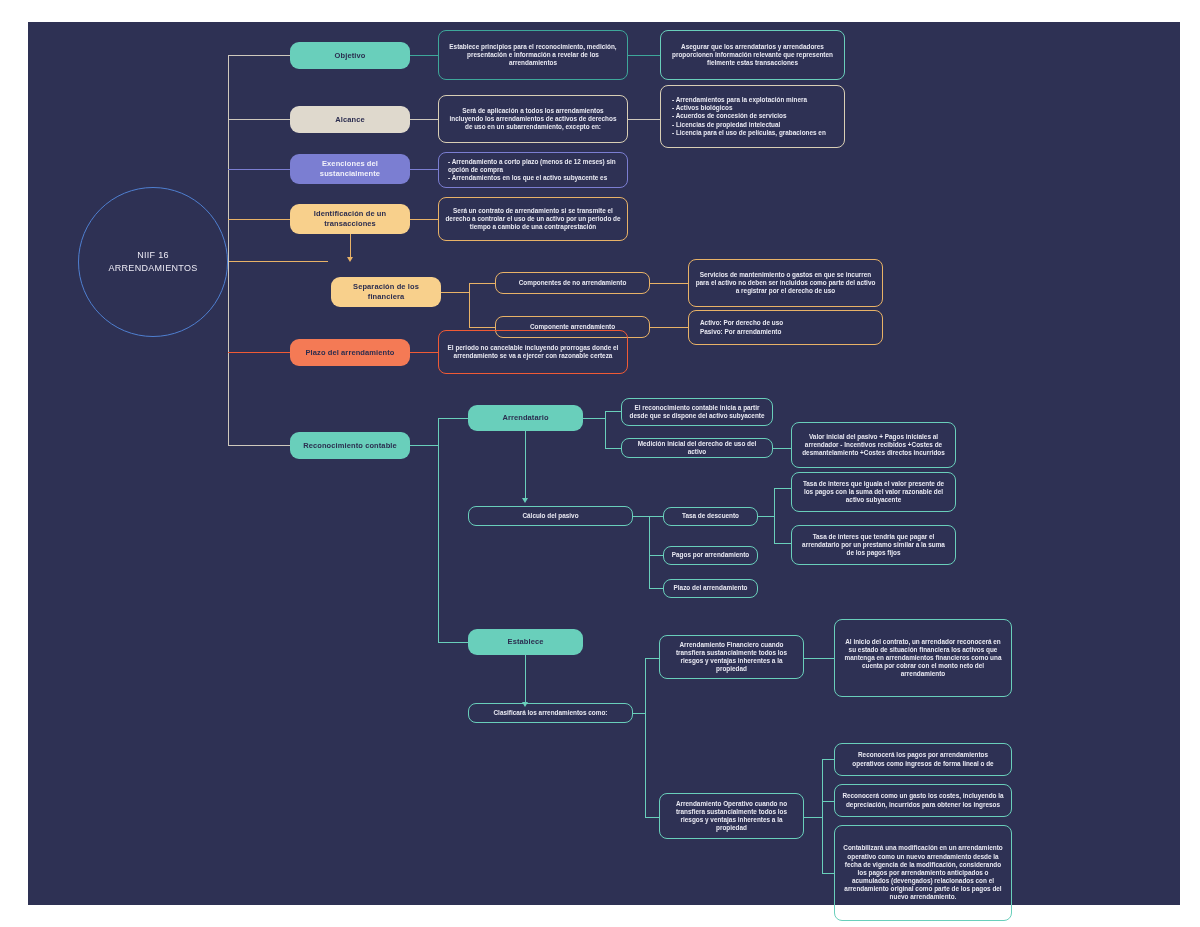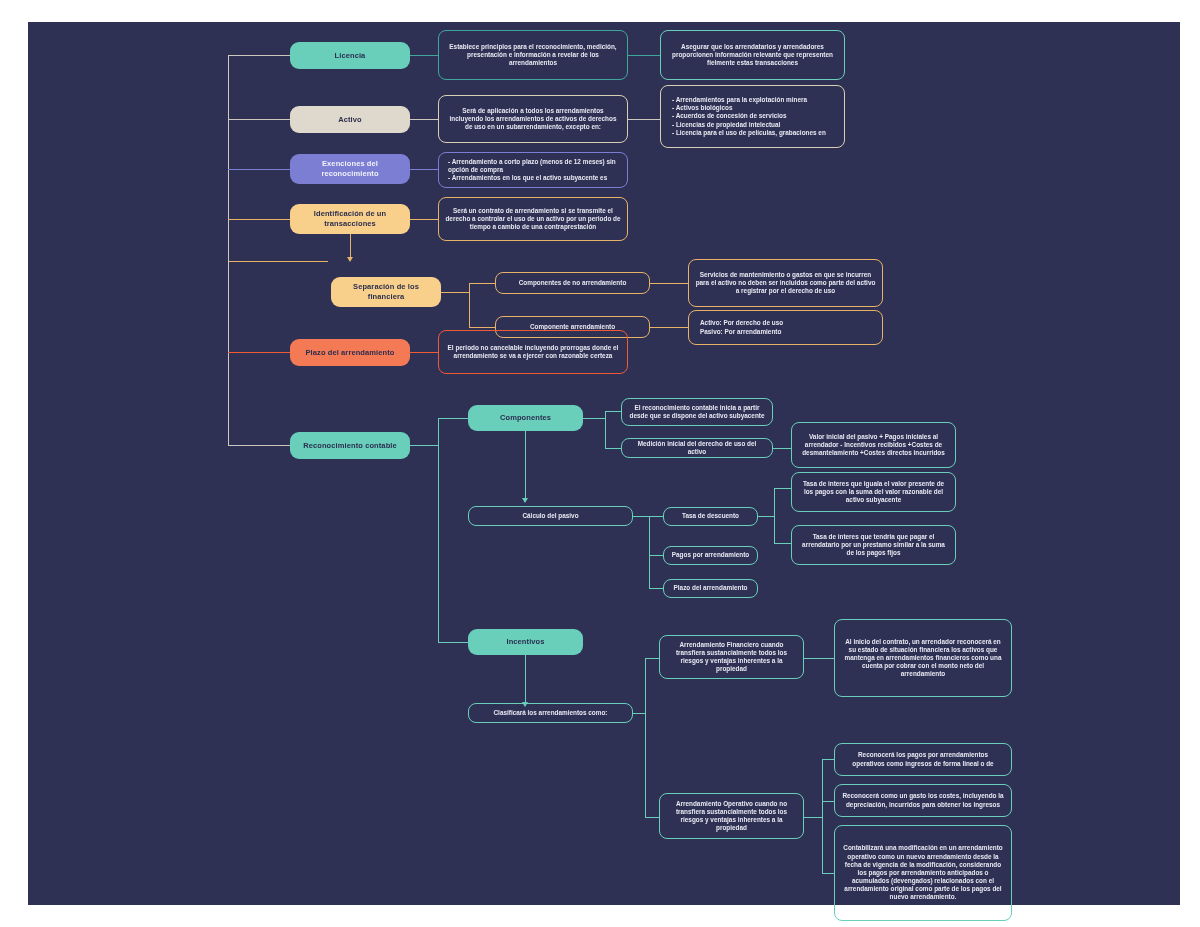--- a/index.html
+++ b/index.html
@@ -64,63 +64,69 @@
     border-right:3.5px solid transparent;
     border-top:5px solid #e8b267;
   }
   .arrow.down.mint{ border-top-color:#69cfbb; }
 </style>
 </head>
 <body>
 
 <div id="canvas">
 
+  <div class="root" style="left:50px; top:165px; width:150px; height:150px;">
+    <div>
+      <div>NIIF 16</div>
+      <div>ARRENDAMIENTOS</div>
+    </div>
+  </div>
 
   <div class="conn h c-orange" style="left:200px; top:239px; width:100px;"></div>
 
   <div class="conn v c-cream" style="left:200px; top:33px; height:390px;"></div>
 
   <div class="conn h c-cream" style="left:200px; top:33px; width:62px;"></div>
   <div class="conn h c-cream" style="left:236px; top:33px; width:26px;"></div>
   <div class="conn h c-cream" style="left:200px; top:97px; width:62px;"></div>
   <div class="conn h c-purple" style="left:200px; top:147px; width:62px;"></div>
   <div class="conn h c-orange" style="left:200px; top:197px; width:62px;"></div>
   <div class="conn h c-red" style="left:200px; top:330px; width:62px;"></div>
   <div class="conn h c-cream" style="left:200px; top:423px; width:62px;"></div>
 
   <div class="node pill pill-teal" style="left:262px; top:20px; width:120px; height:27px;">
-    <span>Licencia</span>
+    <span>Objetivo</span>
   </div>
   <div class="conn h c-teal" style="left:382px; top:33px; width:28px;"></div>
   <div class="node leaf b-teal" style="left:410px; top:8px; width:190px; height:50px;">
     <span>Establece principios para el reconocimiento, medición, presentación e información a revelar de los arrendamientos</span>
   </div>
   <div class="conn h c-teal" style="left:600px; top:33px; width:32px;"></div>
   <div class="node leaf b-mint" style="left:632px; top:8px; width:185px; height:50px;">
     <span>Asegurar que los arrendatarios y arrendadores proporcionen información relevante que representen fielmente estas transacciones</span>
   </div>
 
   <div class="node pill pill-beige" style="left:262px; top:84px; width:120px; height:27px;">
-    <span>Activo</span>
+    <span>Alcance</span>
   </div>
   <div class="conn h c-cream" style="left:382px; top:97px; width:28px;"></div>
   <div class="node leaf b-cream" style="left:410px; top:73px; width:190px; height:48px;">
     <span>Será de aplicación a todos los arrendamientos incluyendo los arrendamientos de activos de derechos de uso en un subarrendamiento, excepto en:</span>
   </div>
   <div class="conn h c-cream" style="left:600px; top:97px; width:32px;"></div>
   <div class="node leaf b-cream left" style="left:632px; top:63px; width:185px; height:63px; padding-left:11px; white-space:pre-line;">
     <span>- Arrendamientos para la explotación minera
 - Activos biológicos
 - Acuerdos de concesión de servicios
 - Licencias de propiedad intelectual
 - Licencia para el uso de películas, grabaciones en</span>
   </div>
 
   <div class="node pill pill-purple" style="left:262px; top:132px; width:120px; height:30px;">
-    <span>Exenciones del reconocimiento</span>
+    <span>Exenciones del sustancialmente</span>
   </div>
   <div class="conn h c-purple" style="left:382px; top:147px; width:28px;"></div>
   <div class="node leaf b-purple left" style="left:410px; top:130px; width:190px; height:36px; padding-left:9px; white-space:pre-line;">
     <span>- Arrendamiento a corto plazo (menos de 12 meses) sin opción de compra
 - Arrendamientos en los que el activo subyacente es</span>
   </div>
 
   <div class="node pill pill-orange" style="left:262px; top:182px; width:120px; height:30px;">
     <span>Identificación de un transacciones</span>
   </div>
@@ -168,21 +174,21 @@
 
   <div class="node pill pill-teal" style="left:262px; top:410px; width:120px; height:27px;align-items:center;">
     <span>Reconocimiento contable</span>
   </div>
   <div class="conn h c-mint" style="left:382px; top:423px; width:28px;"></div>
   <div class="conn v c-mint" style="left:410px; top:396px; height:224px;"></div>
   <div class="conn h c-mint" style="left:410px; top:396px; width:30px;"></div>
   <div class="conn h c-mint" style="left:410px; top:620px; width:30px;"></div>
 
   <div class="node pill pill-teal" style="left:440px; top:383px; width:115px; height:26px;">
-    <span>Componentes</span>
+    <span>Arrendatario</span>
   </div>
   <div class="conn h c-mint" style="left:555px; top:396px; width:22px;"></div>
   <div class="conn v c-mint" style="left:577px; top:389px; height:37px;"></div>
   <div class="conn h c-mint" style="left:577px; top:389px; width:16px;"></div>
   <div class="conn h c-mint" style="left:577px; top:426px; width:16px;"></div>
 
   <div class="node leaf b-mint" style="left:593px; top:376px; width:152px; height:28px;">
     <span>El reconocimiento contable inicia a partir desde que se dispone del activo subyacente</span>
   </div>
   <div class="node leaf b-mint" style="left:593px; top:416px; width:152px; height:20px;">
@@ -221,21 +227,21 @@
   <div class="conn h c-mint" style="left:746px; top:521px; width:17px;"></div>
 
   <div class="node leaf b-mint" style="left:763px; top:450px; width:165px; height:40px;">
     <span>Tasa de interes que iguala el valor presente de los pagos con la suma del valor razonable del activo subyacente</span>
   </div>
   <div class="node leaf b-mint" style="left:763px; top:503px; width:165px; height:40px;">
     <span>Tasa de interes que tendria que pagar el arrendatario por un prestamo similar a la suma de los pagos fijos</span>
   </div>
 
   <div class="node pill pill-teal" style="left:440px; top:607px; width:115px; height:26px;">
-    <span>Incentivos</span>
+    <span>Establece</span>
   </div>
   <div class="conn v c-mint" style="left:497px; top:633px; height:48px;"></div>
   <div class="arrow down mint" style="left:493.5px; top:680px;"></div>
 
   <div class="node leaf b-mint" style="left:440px; top:681px; width:165px; height:20px;">
     <span>Clasificará los arrendamientos como:</span>
   </div>
   <div class="conn h c-mint" style="left:605px; top:691px; width:12px;"></div>
   <div class="conn v c-mint" style="left:617px; top:636px; height:159px;"></div>
   <div class="conn h c-mint" style="left:617px; top:636px; width:14px;"></div>

